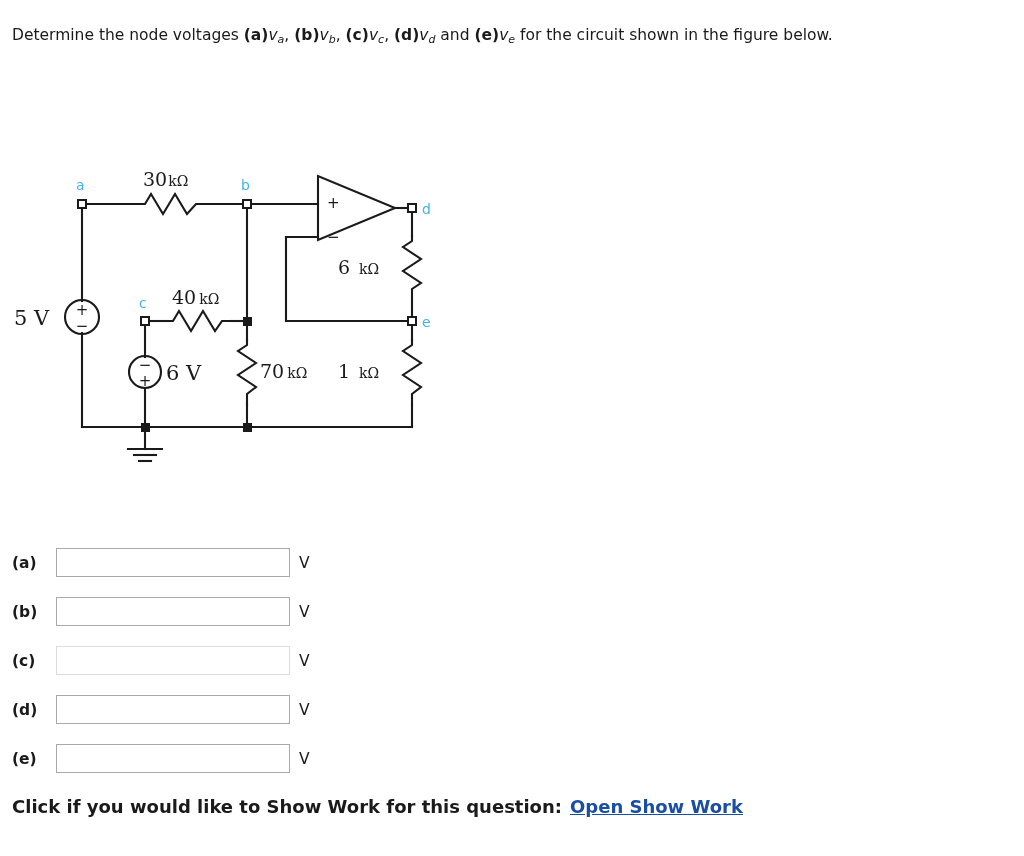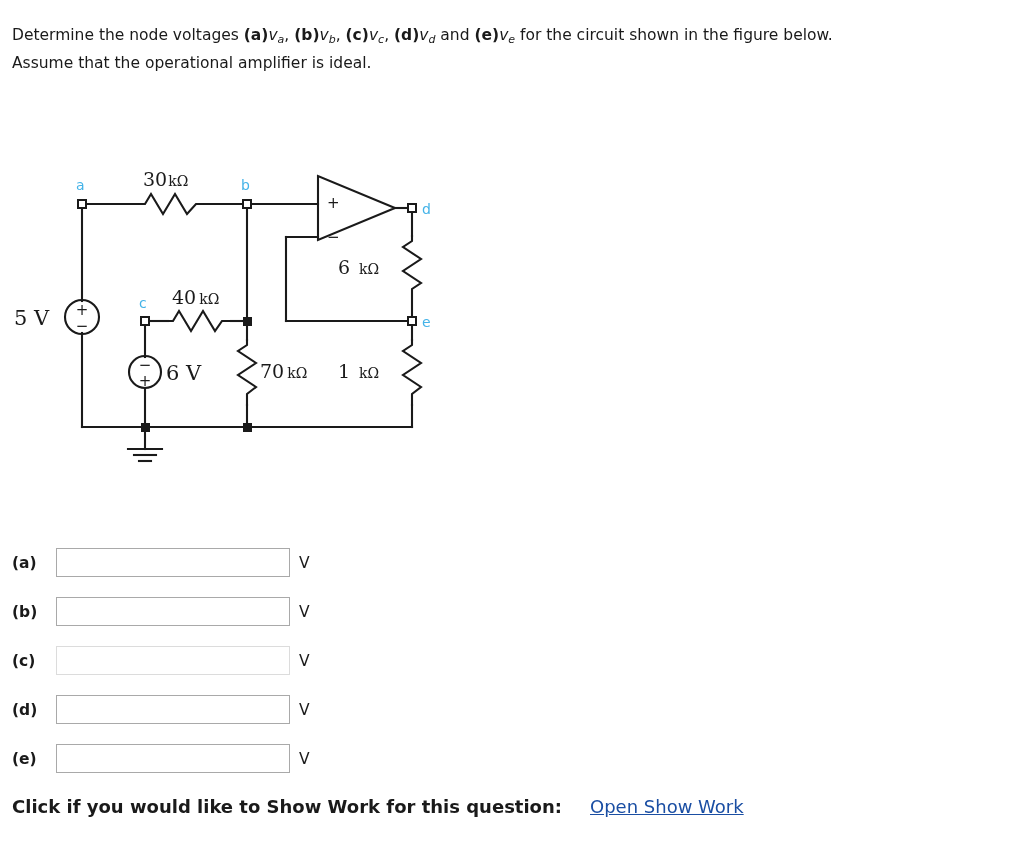--- a/index.html
+++ b/index.html
@@ -94,33 +94,32 @@
     top: 796px;
     display: flex;
     align-items: baseline;
     font-size: 18px;
   }
   #show-work-text {
     font-weight: bold;
     color: #1a1a1a;
   }
   #show-work-link {
-    margin-left: 28px;
+    margin-left: 8px;
     color: #1a4ea3;
     text-decoration: underline;
     cursor: pointer;
-    font-weight: normal;
+    font-weight: bold;
   }
 </style>
 </head>
 <body>
 
 <div id="question-prompt">
   <span>Determine the node voltages </span><span><span class="b">(a)</span><span class="v">v</span><sub>a</sub><span>, </span></span><span><span class="b">(b)</span><span class="v">v</span><sub>b</sub><span>, </span></span><span><span class="b">(c)</span><span class="v">v</span><sub>c</sub><span>, </span></span><span><span class="b">(d)</span><span class="v">v</span><sub>d</sub><span> and </span></span><span><span class="b">(e)</span><span class="v">v</span><sub>e</sub></span><span> for the circuit shown in the figure below.</span>
-  <div>Assume that the operational amplifier is ideal.</div>
 </div>
 
 <div id="circuit-figure">
   <svg id="circuit-svg" width="470" height="330" viewBox="0 0 470 330" xmlns="http://www.w3.org/2000/svg">
     <g fill="none" stroke="#1a1a1a" stroke-width="2.1" stroke-linecap="square">
 
       <line x1="86" y1="54" x2="140" y2="54"></line>
 
       <polyline points="140,54 145,54 151,44 163,64 175,44 187,64 196,54 205,54"></polyline>
       <line x1="205" y1="54" x2="243" y2="54"></line>

